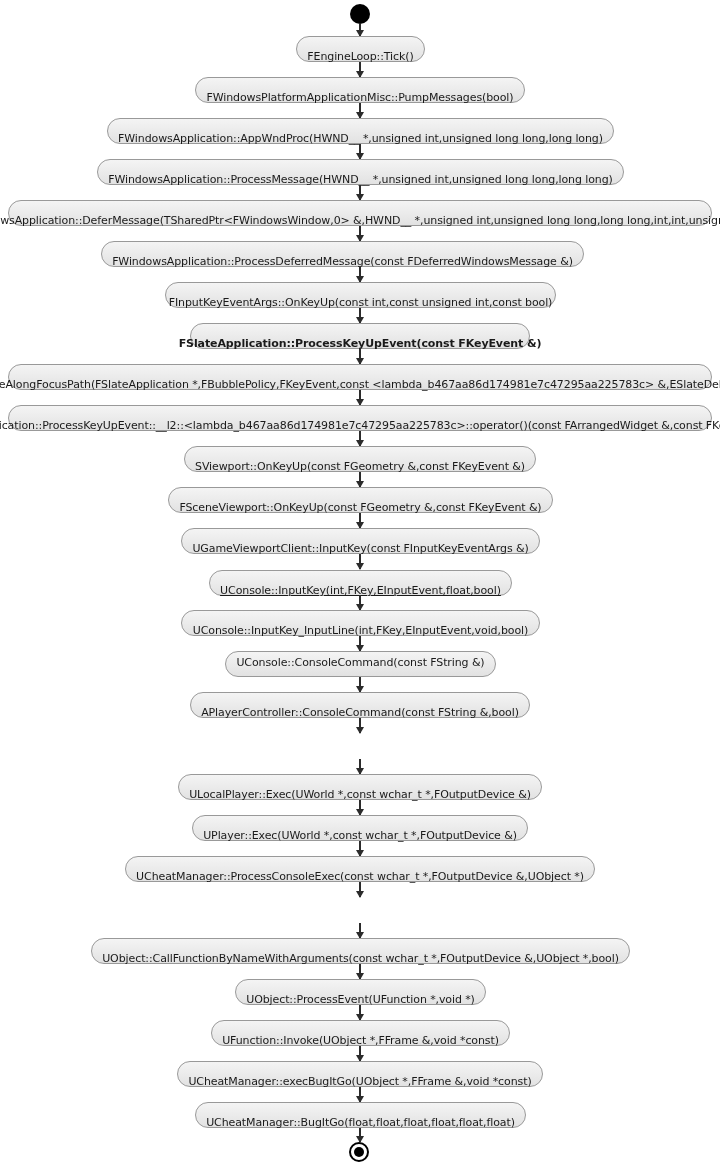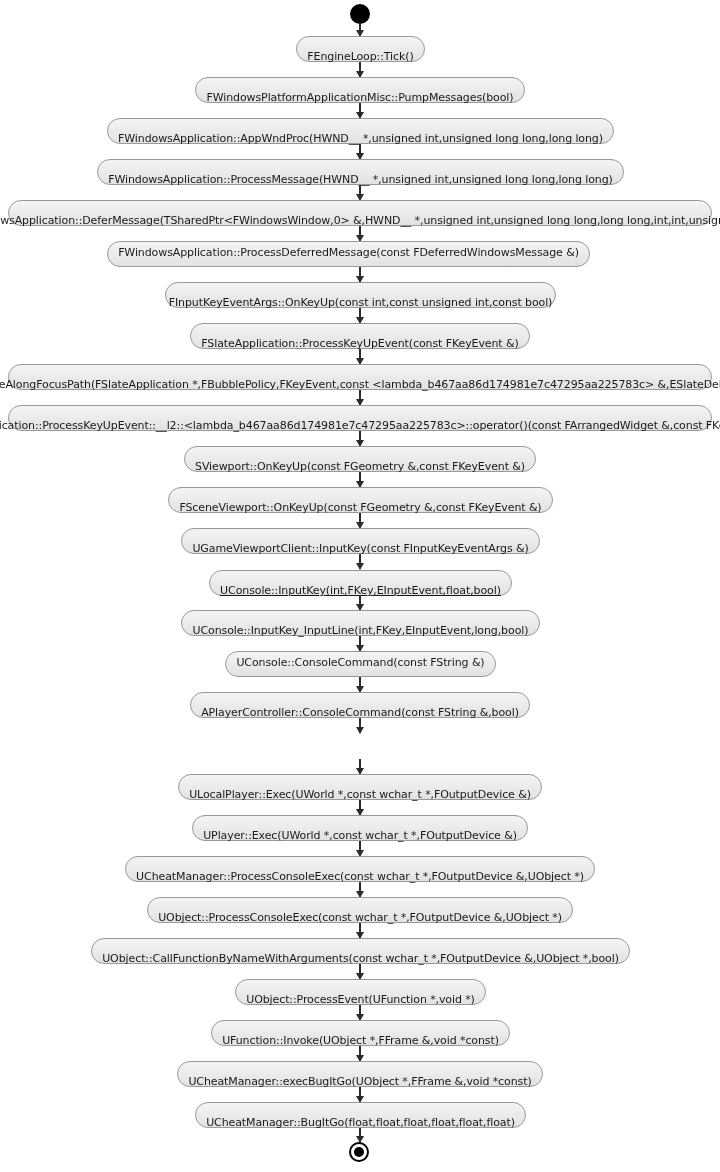--- a/index.html
+++ b/index.html
@@ -120,29 +120,29 @@
     </div>
     <div class="edge" style="top: 144px; height: 15px;"></div>
     <div class="node" style="top: 159px; width: 527px; left: 97px;">
       <span class="node-label">FWindowsApplication::ProcessMessage(HWND__ *,unsigned int,unsigned long long,long long)</span>
     </div>
     <div class="edge" style="top: 185px; height: 15px;"></div>
     <div class="node" style="top: 200px; width: 704px; left: 8px;">
       <span class="node-label">FWindowsApplication::DeferMessage(TSharedPtr&lt;FWindowsWindow,0&gt; &amp;,HWND__ *,unsigned int,unsigned long long,long long,int,int,unsigned int)</span>
     </div>
     <div class="edge" style="top: 226px; height: 15px;"></div>
-    <div class="node" style="top: 241px; width: 483px; left: 107px; align-items: flex-end;">
+    <div class="node" style="top: 241px; width: 483px; left: 101px;">
       <span class="node-label">FWindowsApplication::ProcessDeferredMessage(const FDeferredWindowsMessage &amp;)</span>
     </div>
     <div class="edge" style="top: 267px; height: 15px;"></div>
     <div class="node" style="top: 282px; width: 391px; left: 165px;">
       <span class="node-label">FInputKeyEventArgs::OnKeyUp(const int,const unsigned int,const bool)</span>
     </div>
     <div class="edge" style="top: 308px; height: 15px;"></div>
-    <div class="node" style="top: 323px; width: 340px; left: 190px;">
+    <div class="node" style="top: 323px; width: 340px; left: 190px; font-weight: bold;">
       <span class="node-label">FSlateApplication::ProcessKeyUpEvent(const FKeyEvent &amp;)</span>
     </div>
     <div class="edge" style="top: 349px; height: 15px;"></div>
     <div class="node" style="top: 364px; width: 704px; left: 8px;">
       <span class="node-label">FEventRouter::RouteAlongFocusPath(FSlateApplication *,FBubblePolicy,FKeyEvent,const &lt;lambda_b467aa86d174981e7c47295aa225783c&gt; &amp;,ESlateDebuggingInputEvent)</span>
     </div>
     <div class="edge" style="top: 390px; height: 15px;"></div>
     <div class="node" style="top: 405px; width: 704px; left: 8px;">
       <span class="node-label">FSlateApplication::ProcessKeyUpEvent::__l2::&lt;lambda_b467aa86d174981e7c47295aa225783c&gt;::operator()(const FArrangedWidget &amp;,const FKeyEvent &amp;)</span>
     </div>
@@ -157,21 +157,21 @@
     <div class="edge" style="top: 513px; height: 15px;"></div>
     <div class="node" style="top: 528px; width: 359px; left: 181px;">
       <span class="node-label">UGameViewportClient::InputKey(const FInputKeyEventArgs &amp;)</span>
     </div>
     <div class="edge" style="top: 554px; height: 15px;"></div>
     <div class="node" style="top: 570px; width: 303px; left: 209px; text-decoration: underline;">
       <span class="node-label">UConsole::InputKey(int,FKey,EInputEvent,float,bool)</span>
     </div>
     <div class="edge" style="top: 595px; height: 15px;"></div>
     <div class="node" style="top: 610px; width: 359px; left: 181px;">
-      <span class="node-label">UConsole::InputKey_InputLine(int,FKey,EInputEvent,long,bool)</span>
+      <span class="node-label">UConsole::InputKey_InputLine(int,FKey,EInputEvent,void,bool)</span>
     </div>
     <div class="edge" style="top: 636px; height: 15px;"></div>
     <div class="node" style="top: 651px; width: 271px; left: 225px; align-items: flex-end;">
       <span class="node-label">UConsole::ConsoleCommand(const FString &amp;)</span>
     </div>
     <div class="edge" style="top: 677px; height: 15px;"></div>
     <div class="node" style="top: 692px; width: 340px; left: 190px;">
       <span class="node-label">APlayerController::ConsoleCommand(const FString &amp;,bool)</span>
     </div>
     <div class="edge" style="top: 718px; height: 15px;"></div>
@@ -181,23 +181,20 @@
     </div>
     <div class="edge" style="top: 800px; height: 15px;"></div>
     <div class="node" style="top: 815px; width: 336px; left: 192px;">
       <span class="node-label">UPlayer::Exec(UWorld *,const wchar_t *,FOutputDevice &amp;)</span>
     </div>
     <div class="edge" style="top: 841px; height: 15px;"></div>
     <div class="node" style="top: 856px; width: 470px; left: 125px;">
       <span class="node-label">UCheatManager::ProcessConsoleExec(const wchar_t *,FOutputDevice &amp;,UObject *)</span>
     </div>
     <div class="edge" style="top: 882px; height: 15px;"></div>
-    <div class="node" style="top: 897px; width: 426px; left: 147px;">
-      <span class="node-label">UObject::ProcessConsoleExec(const wchar_t *,FOutputDevice &amp;,UObject *)</span>
-    </div>
     <div class="edge" style="top: 923px; height: 15px;"></div>
     <div class="node" style="top: 938px; width: 539px; left: 91px;">
       <span class="node-label">UObject::CallFunctionByNameWithArguments(const wchar_t *,FOutputDevice &amp;,UObject *,bool)</span>
     </div>
     <div class="edge" style="top: 964px; height: 15px;"></div>
     <div class="node" style="top: 979px; width: 251px; left: 235px;">
       <span class="node-label">UObject::ProcessEvent(UFunction *,void *)</span>
     </div>
     <div class="edge" style="top: 1005px; height: 15px;"></div>
     <div class="node" style="top: 1020px; width: 299px; left: 211px;">

